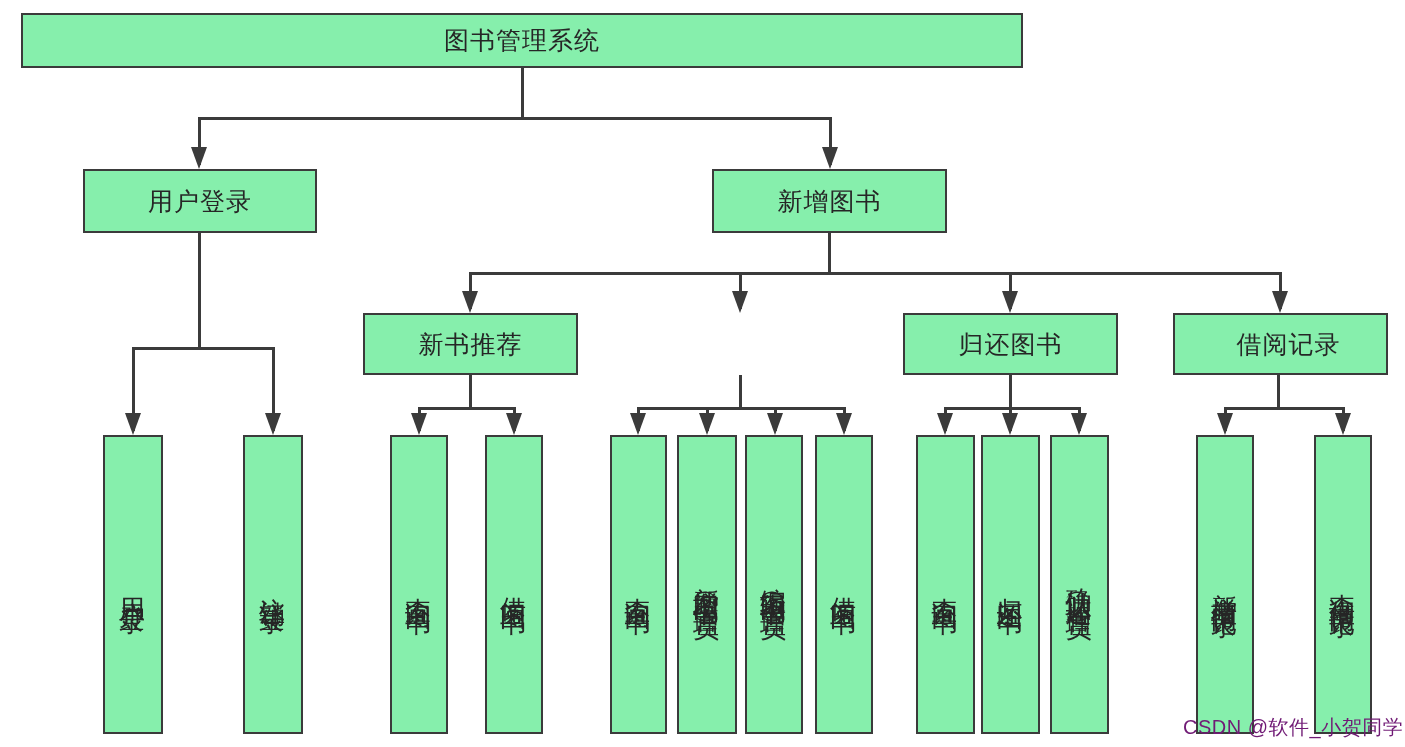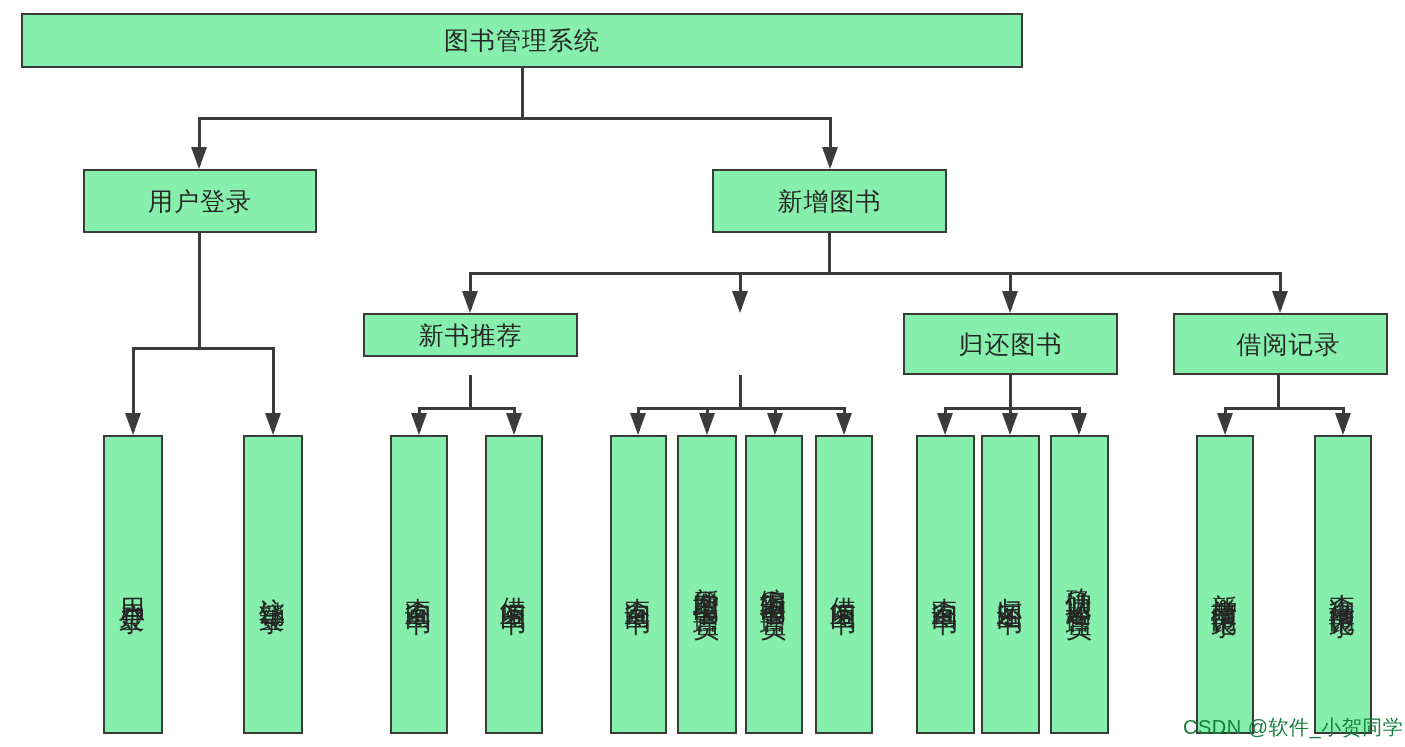--- a/index.html
+++ b/index.html
@@ -49,21 +49,21 @@
     z-index:10;
     font-size:20px;
     letter-spacing:0.5px;
     white-space:nowrap;
   }
 </style>
 </head>
 <body>
 
 <div class="canvas" id="cv" style="width: 1405px; height: 747px; background: rgb(255, 255, 255);">
-  <div class="watermark" id="wm" style="left: 1183px; top: 714px; color: #15803d;">CSDN @软件_小贺同学</div>
+  <div class="watermark" id="wm" style="left: 1183px; top: 714px; color: #701a75;">CSDN @软件_小贺同学</div>
 <div class="seg" style="left: 520.5px; top: 68px; width: 3px; height: 50px;"></div>
     <div class="seg" style="left: 197.5px; top: 116.5px; width: 634px; height: 3px;"></div>
     <div class="seg" style="left: 197.5px; top: 118px; width: 3px; height: 47px;"></div>
     <div class="arrow" style="left: 191px; top: 147px; border-width: 22px 8px 0px;"></div>
     <div class="seg" style="left: 828.5px; top: 118px; width: 3px; height: 47px;"></div>
     <div class="arrow" style="left: 822px; top: 147px; border-width: 22px 8px 0px;"></div>
     <div class="seg" style="left: 197.5px; top: 233px; width: 3px; height: 115px;"></div>
     <div class="seg" style="left: 131.5px; top: 346.5px; width: 143px; height: 3px;"></div>
     <div class="seg" style="left: 131.5px; top: 348px; width: 3px; height: 83px;"></div>
     <div class="arrow" style="left: 125px; top: 413px; border-width: 22px 8px 0px;"></div>
@@ -105,21 +105,21 @@
     <div class="arrow" style="left: 1071px; top: 413px; border-width: 22px 8px 0px;"></div>
     <div class="seg" style="left: 1276.5px; top: 375px; width: 3px; height: 33px;"></div>
     <div class="seg" style="left: 1223.5px; top: 406.5px; width: 121px; height: 3px;"></div>
     <div class="seg" style="left: 1223.5px; top: 408px; width: 3px; height: 23px;"></div>
     <div class="arrow" style="left: 1217px; top: 413px; border-width: 22px 8px 0px;"></div>
     <div class="seg" style="left: 1341.5px; top: 408px; width: 3px; height: 23px;"></div>
     <div class="arrow" style="left: 1335px; top: 413px; border-width: 22px 8px 0px;"></div>
     <div class="node" style="left: 21px; top: 13px; width: 1002px; height: 55px;">图书管理系统</div>
     <div class="node" style="left: 83px; top: 169px; width: 234px; height: 64px;">用户登录</div>
     <div class="node" style="left: 712px; top: 169px; width: 235px; height: 64px;">新增图书</div>
-    <div class="node" style="left: 363px; top: 313px; width: 215px; height: 44px;">新书推荐</div>
+    <div class="node" style="left: 363px; top: 313px; width: 215px; height: 62px;">新书推荐</div>
     <div class="node" style="left: 903px; top: 313px; width: 215px; height: 62px;">归还图书</div>
     <div class="node" style="left: 1173px; top: 313px; width: 215px; height: 62px; padding-left: 16px;">借阅记录</div>
     <div class="node v" style="left: 103px; top: 435px; width: 60px; height: 299px;">用户登录</div>
     <div class="node v" style="left: 243px; top: 435px; width: 60px; height: 299px;">注销登录</div>
     <div class="node v" style="left: 390px; top: 435px; width: 58px; height: 299px;">查询图书</div>
     <div class="node v" style="left: 485px; top: 435px; width: 58px; height: 299px;">借阅图书</div>
     <div class="node v" style="left: 610px; top: 435px; width: 57px; height: 299px;">查询图书</div>
     <div class="node v" style="left: 677px; top: 435px; width: 60px; height: 299px;">新增图书（管理员）</div>
     <div class="node v" style="left: 745px; top: 435px; width: 58px; height: 299px;">编辑图书（管理员）</div>
     <div class="node v" style="left: 815px; top: 435px; width: 58px; height: 299px;">借阅图书</div>

